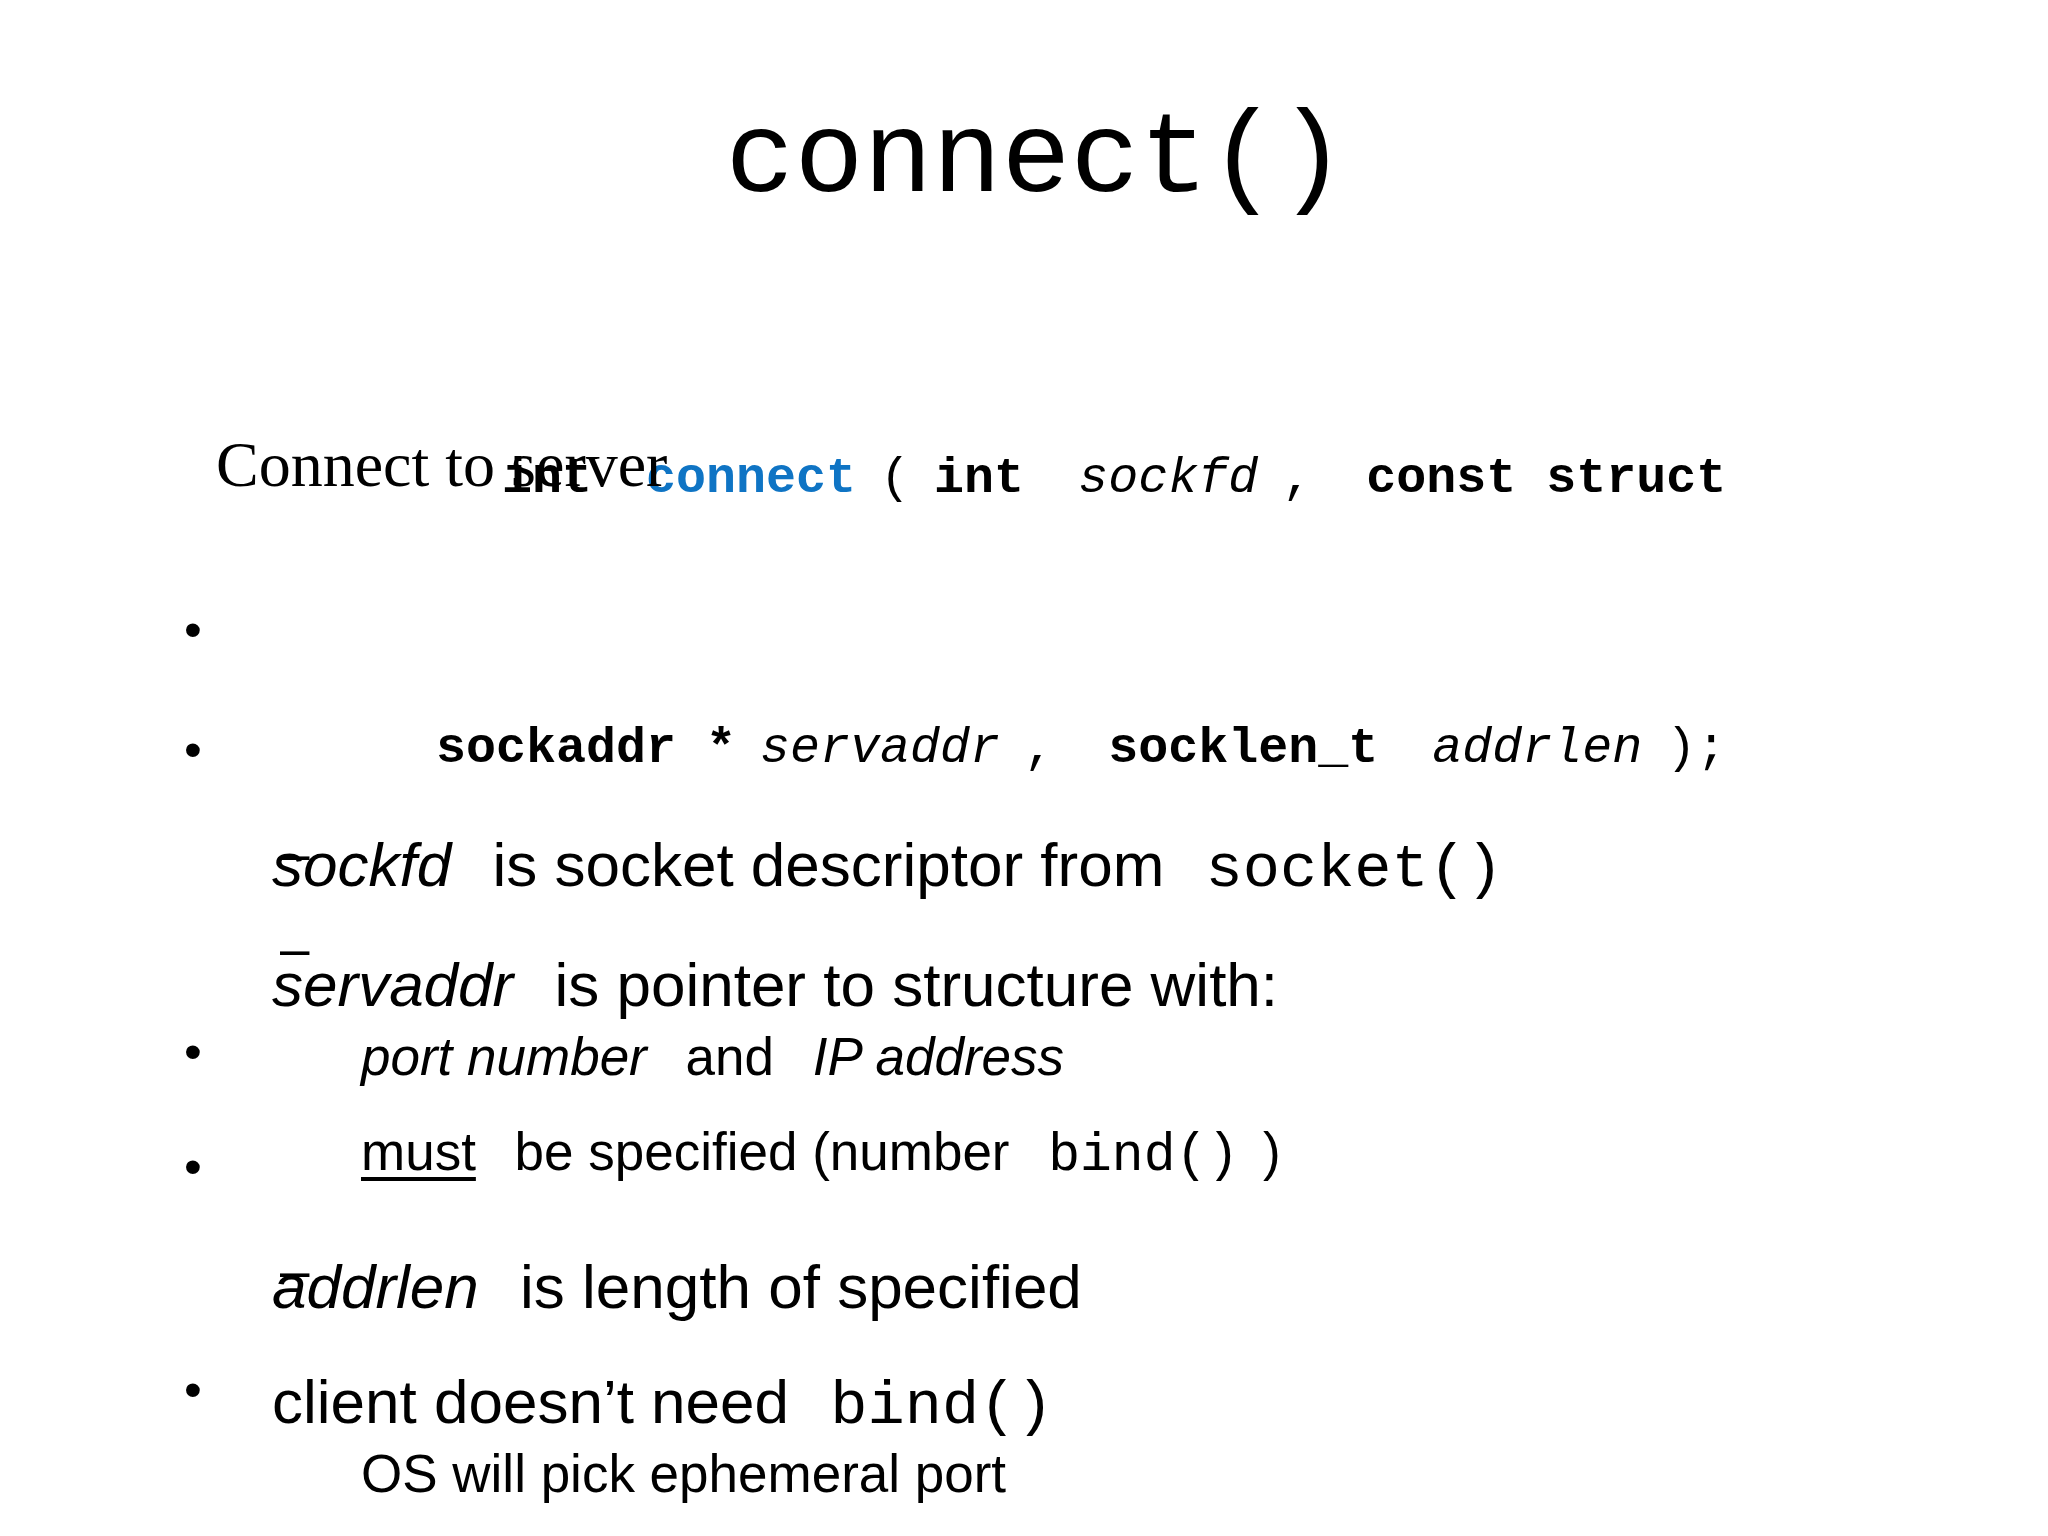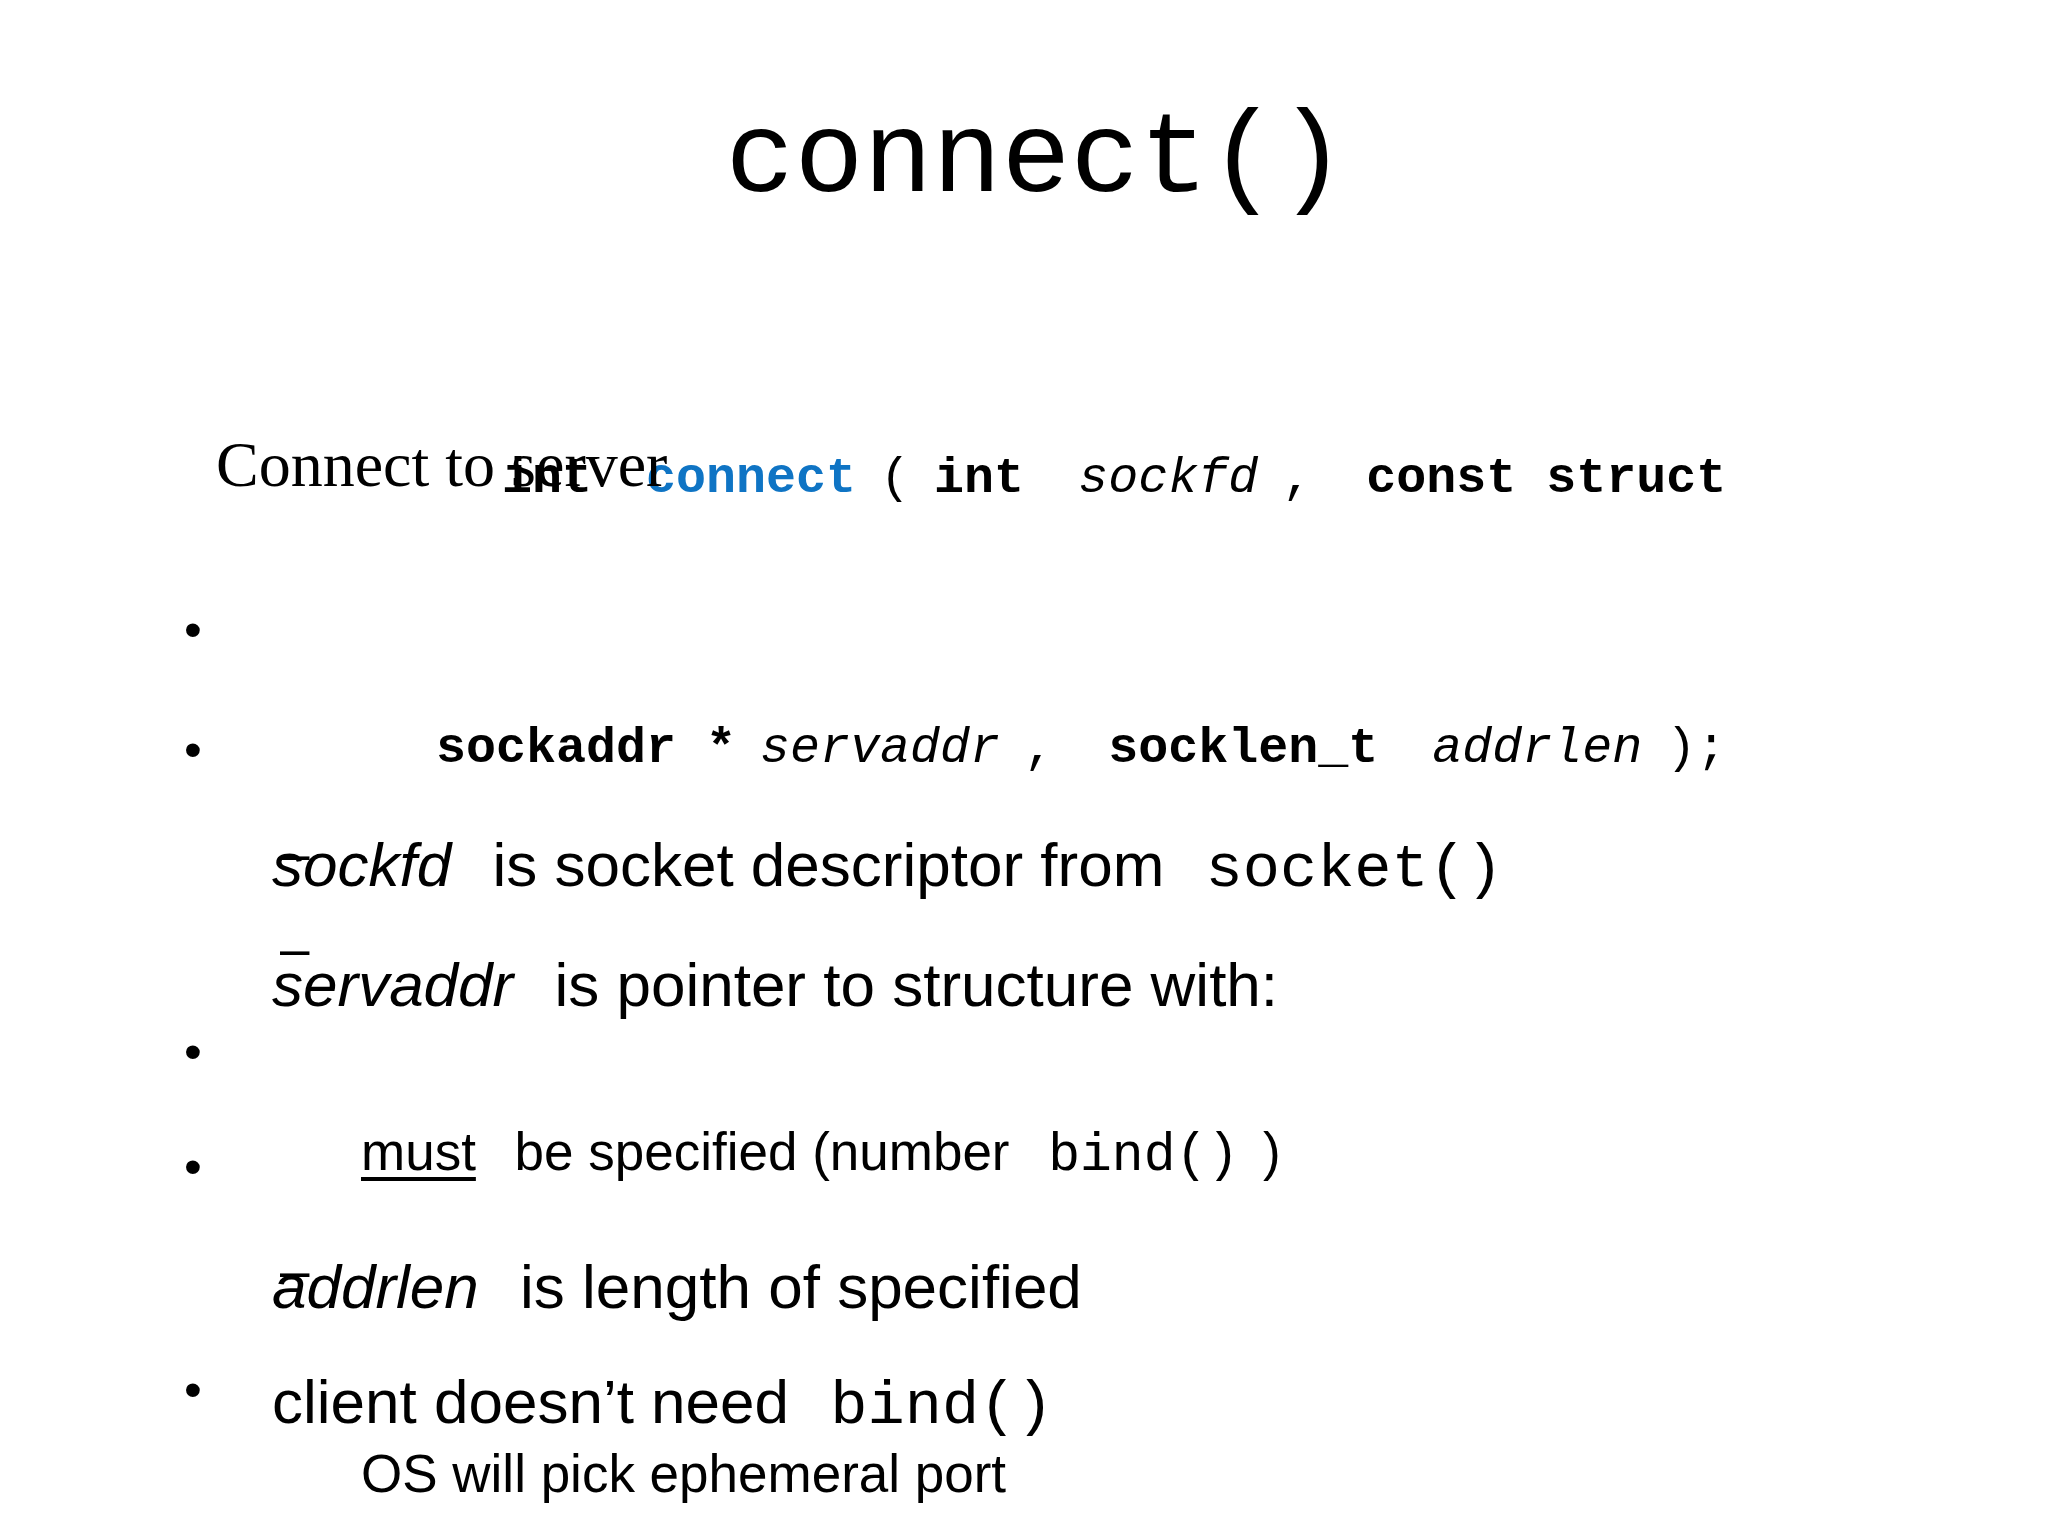--- a/index.html
+++ b/index.html
@@ -103,20 +103,21 @@
     <span class="txt"><span class="i">sockfd</span><span> is socket descriptor from </span><span class="mono">socket()</span></span>
   </div>
 
   <div class="row r2">
     <span class="marker">•</span>
     <span class="txt"><span class="i">servaddr</span><span> is pointer to structure with:</span></span>
   </div>
 
   <div class="row sub r3">
     <span class="marker">–</span>
+    <span class="txt"><span class="i">port number</span><span> and </span><span class="i">IP address</span></span>
   </div>
 
   <div class="row sub r4">
     <span class="marker">–</span>
     <span class="txt"><span class="u">must</span><span> be specified (number </span><span class="mono">bind()</span><span>)</span></span>
   </div>
 
   <div class="row r5">
     <span class="marker">•</span>
     <span class="txt"><span class="i">addrlen</span><span> is length of specified</span></span>

